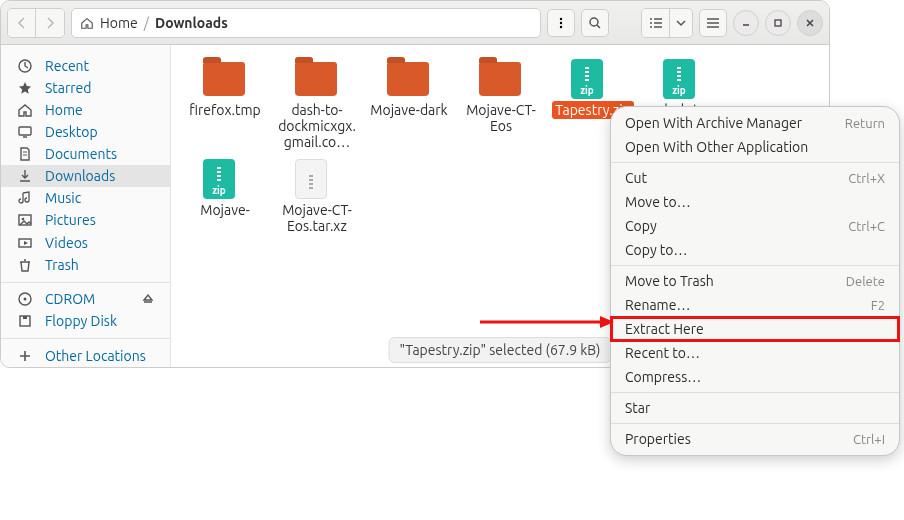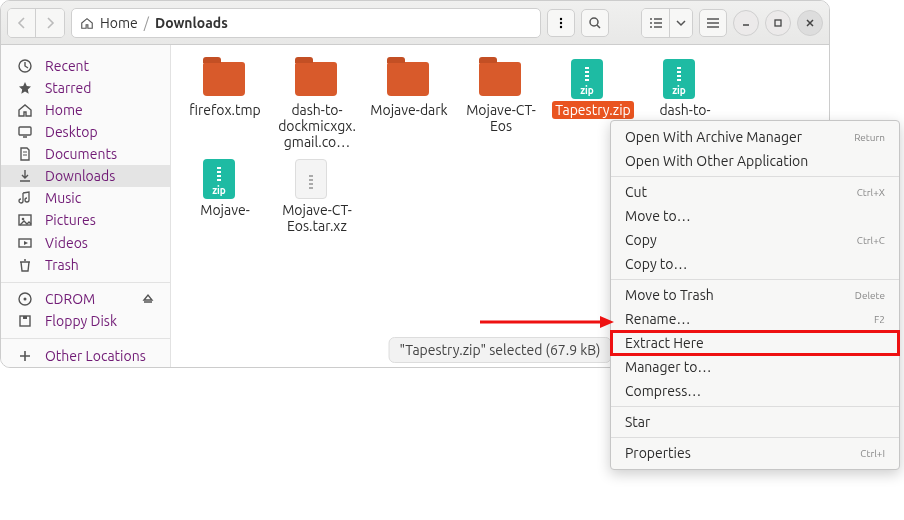--- a/index.html
+++ b/index.html
@@ -15,42 +15,42 @@
 .pathbar .sep { color:#999; }
 .pathbar .crumb.bold { font-weight:600; }
 .home-ic { width:14px; height:14px; }
 .right-controls { display:flex; gap:6px; }
 .pill { display:flex; border:1px solid #cfcfcf; border-radius:5px; overflow:hidden; }
 .pill .tb-btn { border:none; border-radius:0; border-right:1px solid #cfcfcf; }
 .pill .tb-btn:last-child { border-right:none; }
 .round { width:26px; height:26px; border-radius:50%; border:1px solid #cfcfcf; background:#eceaea; display:flex; align-items:center; justify-content:center; color:#444; }
 .body { flex:1; display:flex; overflow:hidden; }
 .sidebar { width:170px; border-right:1px solid #e2e2e2; background:#fafafa; display:flex; flex-direction:column; padding-top:10px; }
-.side-item { height:36px; display:flex; align-items:center; gap:12px; padding:0 16px; color:#701a75; cursor:default; }
+.side-item { height:36px; display:flex; align-items:center; gap:12px; padding:0 16px; color:#0369a1; cursor:default; }
 .side-item.active { background:#e4e4e4; }
 .side-item .ic { width:16px; flex:none; display:flex; justify-content:center; color:#555; }
 .side-divider { height:1px; background:#e2e2e2; margin:6px 0; }
 .eject { margin-left:auto; color:#555; }
 .main { flex:1; background:#fff; position:relative; }
 .files { display:flex; flex-wrap:wrap; padding:10px 8px; gap:0; align-content:flex-start; }
 .file { width:92px; display:flex; flex-direction:column; align-items:center; text-align:center; gap:2px; padding:4px 2px; }
 .icon-box { width:44px; height:40px; display:flex; align-items:center; justify-content:flex-start; }
 .folder { width:42px; height:34px; background:#d85a2b; border-radius:3px 3px 4px 4px; position:relative; }
 .folder:before { content:""; position:absolute; top:-5px; left:0; width:18px; height:6px; background:#c34f24; border-radius:3px 3px 0 0; }
 .archive { width:32px; height:40px; border-radius:4px; display:flex; flex-direction:column; align-items:center; justify-content:flex-end; padding-bottom:3px; }
 .archive.zip { background:#1ebba3; color:#fff; font-size:10px; font-weight:600; }
 .archive.zip:before { content:""; width:4px; height:16px; background:repeating-linear-gradient(#fff,#fff 2px,#1ebba3 2px,#1ebba3 4px); margin-bottom:2px; }
 .archive.xz { background:#f4f4f4; border:1px solid #ddd; }
 .archive.xz:before { content:""; width:4px; height:16px; background:repeating-linear-gradient(#aaa,#aaa 2px,#f4f4f4 2px,#f4f4f4 4px); margin-bottom:4px; }
 .flabel { font-size:14px; line-height:1.15; color:#2c2c2c; word-break:break-word; max-width:90px; padding:1px 3px; border-radius:3px; }
 .file.selected .flabel { background:#e95420; color:#fff; }
 .statusbar { position:absolute; bottom:4px; left:50%; transform:translateX(-50%); background:#f2f2f2; border:1px solid #ddd; border-radius:6px; padding:4px 10px; font-size:13px; color:#444; }
-.context-menu { position:absolute; top:120px; left:610px; width:290px; background:#f7f7f6; border:1px solid #c6c6c6; border-radius:4px; box-shadow:0 4px 14px rgba(0,0,0,.2); padding:4px 0; }
+.context-menu { position:absolute; top:106px; left:610px; width:290px; background:#f7f7f6; border:1px solid #c6c6c6; border-radius:17px; box-shadow:0 4px 14px rgba(0,0,0,.2); padding:4px 0; }
 .menu-item { height:24px; display:flex; align-items:center; justify-content:space-between; padding:0 14px; color:#2c2c2c; font-size:14px; }
-.menu-item .shortcut { color:#888; font-size:10px; }
+.menu-item .shortcut { color:#888; font-size:13px; }
 .menu-sep { height:1px; background:#ddd; margin:3px 0; }
 .menu-item.highlight { outline:3px solid #e11; outline-offset:-2px; }
 .arrow { position:absolute; top:314px; left:480px; }
 .arrow svg { overflow:visible; }
 </style>
 </head>
 <body>
 
 <div class="window">
   <div class="titlebar">
@@ -345,21 +345,21 @@
   </div>
     <div class="menu-item ">
     <span>Rename…</span>
     <span class="shortcut">F2</span>
   </div>
     <div class="menu-item highlight">
     <span>Extract Here</span>
 
   </div>
     <div class="menu-item ">
-    <span>Manager to…</span>
+    <span>Recent to…</span>
 
   </div>
     <div class="menu-item ">
     <span>Compress…</span>
 
   </div>
     <div class="menu-sep"></div>
     <div class="menu-item ">
     <span>Star</span>
 

